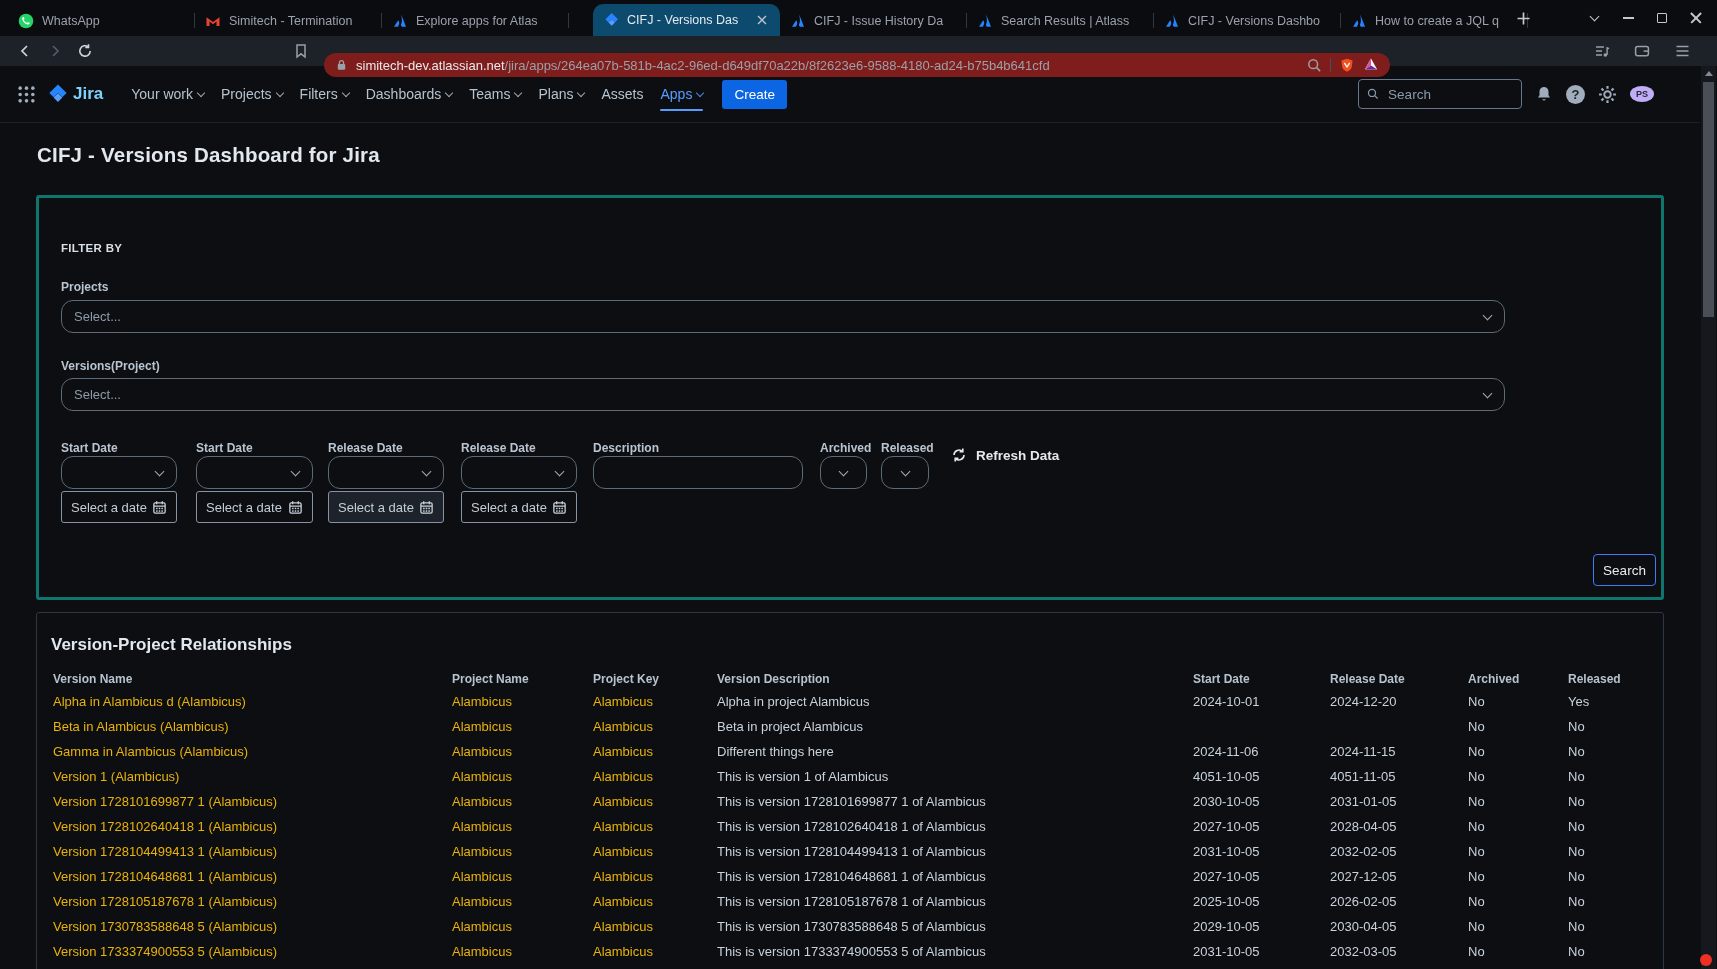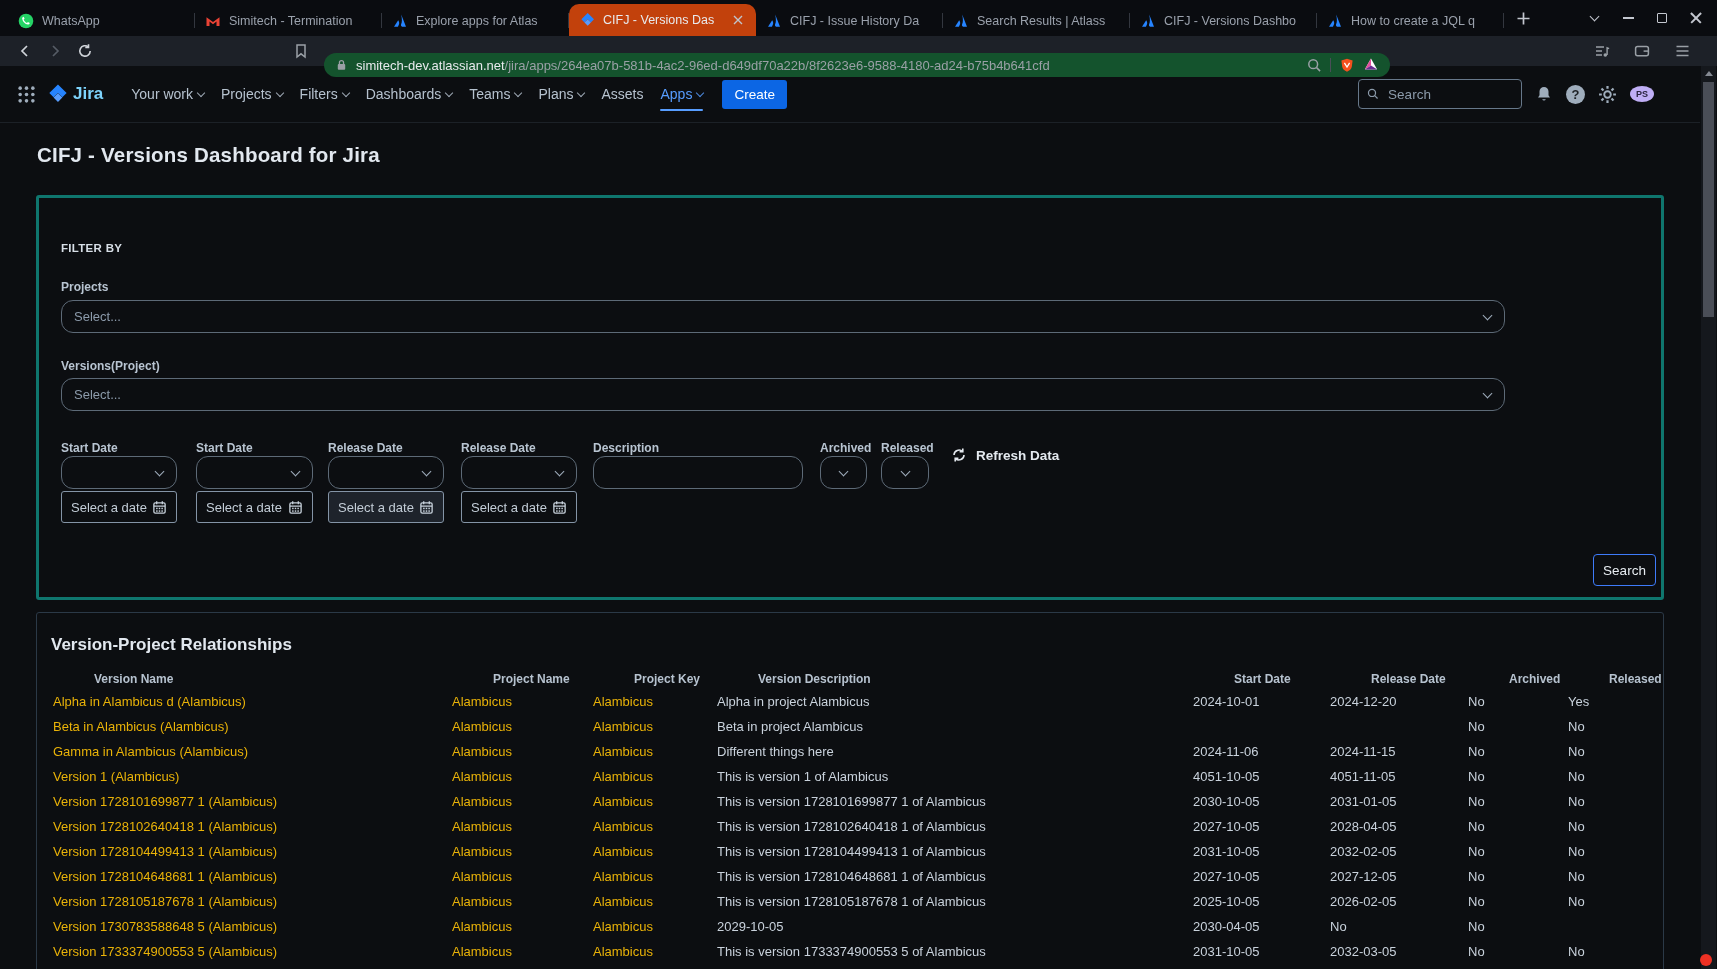--- a/index.html
+++ b/index.html
@@ -8,38 +8,38 @@
   *{box-sizing:border-box;}
 
   
   .tabbar{position:absolute;top:0;left:0;width:100%;height:36px;background:#0a0c10;}
   .tabs{position:absolute;left:8px;bottom:0;display:flex;align-items:flex-end;height:32px;}
   .tab{width:187px;height:31px;display:flex;align-items:center;gap:8px;padding:0 10px;position:relative;}
   .tab:not(.active)::after{content:"";position:absolute;right:0;top:8px;height:15px;width:1px;background:#33373f;}
   .tab .fav{width:16px;height:16px;flex:0 0 16px;}
   .tab .fav svg{width:16px;height:16px;display:block;}
   .tab .title{font-size:12.5px;color:#9aa1ac;white-space:nowrap;overflow:hidden;flex:1;}
-  .tab.active{background:#c2410c;border-radius:10px 10px 0 0;height:32px;}
+  .tab.active{background:#0c4a6e;border-radius:10px 10px 0 0;height:32px;margin-left:24px;}
   .tab.active .title{color:#e8eaed;}
   .tab .close{width:16px;height:16px;flex:0 0 16px;display:flex;align-items:center;justify-content:center;border-radius:50%;}
   .newtab{position:absolute;left:1506px;top:4px;width:34px;height:28px;display:flex;align-items:center;justify-content:center;}
   .win-ctrls{position:absolute;right:4px;top:0;height:36px;display:flex;align-items:center;}
   .win-ctrls .wbtn{width:34px;height:36px;display:flex;align-items:center;justify-content:center;}
   .chev{width:7px;height:7px;border-right:1.6px solid #c3c7cf;border-bottom:1.6px solid #c3c7cf;transform:rotate(45deg);margin-top:-4px;}
   .bar-min{width:11px;height:1.6px;background:#c3c7cf;}
   .box-max{width:10px;height:10px;border:1.6px solid #c3c7cf;border-radius:1px;}
   .x-close{position:relative;width:12px;height:12px;}
   .x-close::before,.x-close::after{content:"";position:absolute;left:-1px;top:5px;width:14px;height:1.6px;background:#c3c7cf;}
   .x-close::before{transform:rotate(45deg);} .x-close::after{transform:rotate(-45deg);}
 
   
   .toolbar{position:absolute;top:36px;left:0;width:100%;height:30px;background:#1d2128;display:flex;align-items:center;padding:0 12px;}
   .tb-btn{width:26px;height:26px;display:flex;align-items:center;justify-content:center;margin-right:4px;flex:0 0 26px;}
   .sp1{width:186px;flex:0 0 186px;}
-  .url-pill{height:24px;flex:0 0 1066px;background:#14532d;border-radius:12px;display:flex;align-items:center;padding:0 11px;margin-left:6px;overflow:hidden;margin-top:28px;}
+  .url-pill{height:24px;flex:0 0 1066px;background:#7f1d1d;border-radius:12px;display:flex;align-items:center;padding:0 11px;margin-left:6px;overflow:hidden;margin-top:28px;}
   .url-domain{font-size:13px;color:#e8eaed;white-space:nowrap;}
   .url-path{font-size:13px;color:#9aa0a6;white-space:nowrap;overflow:hidden;flex:1;}
   .pill-right{margin-left:auto;display:flex;align-items:center;gap:8px;}
   .pill-div{width:1px;height:14px;background:#4a4e58;}
   .right-icons{margin-left:auto;display:flex;align-items:center;gap:10px;padding-right:6px;}
 
   
   .jira-nav{position:absolute;top:66px;left:0;width:1700px;height:57px;display:flex;align-items:center;padding-left:14px;border-bottom:1px solid #1c2127;}
   .grid-btn{width:24px;height:24px;display:flex;align-items:center;justify-content:center;margin-right:8px;}
   .jira-logo{display:flex;align-items:center;gap:5px;margin-right:28px;}
@@ -69,21 +69,21 @@
   .datebox{position:absolute;top:293px;height:32px;border:1px solid #8494A6;border-radius:3px;display:flex;align-items:center;justify-content:space-between;padding:0 9px;color:#C3CDD7;font-size:13px;}
   .datebox.hl{background:#1e232b;}
   .refresh{position:absolute;left:912px;top:244px;height:26px;display:flex;align-items:center;gap:9px;color:#E4E9EF;font-size:13.5px;font-weight:600;}
   .search-btn{position:absolute;left:1554px;top:356px;width:63px;height:32px;border:1px solid #3E7BFA;border-radius:4px;background:transparent;color:#E8EDF2;font-size:13.5px;display:flex;align-items:center;justify-content:center;font-family:inherit;}
 
   .table-card{position:absolute;left:36px;top:612px;width:1628px;height:400px;border:1px solid #2b3947;border-radius:3px;}
   .tbl-heading{position:absolute;left:14px;top:22px;font-size:17px;font-weight:700;color:#E2E8EF;}
   .tbl{position:absolute;left:0;top:56px;width:100%;}
   .trow{display:grid;grid-template-columns:399px 141px 124px 476px 137px 138px 100px 97px;padding-left:16px;height:25px;align-items:center;font-size:13px;}
   .trow.thead{height:20px;}
-  .thead .cell{font-size:12px;font-weight:700;color:#B6C2CF;margin-left:41px;}
+  .thead .cell{font-size:12px;font-weight:700;color:#B6C2CF;}
   .cell{white-space:nowrap;overflow:hidden;}
   .c-link{color:#eab308;}
   .c-text{color:#C9D2DC;}
 
   
   .scrollbar{position:absolute;left:1701px;top:66px;width:15px;height:903px;background:#15181d;}
   .sb-arrow{margin:5px auto 0;width:0;height:0;border-left:4px solid transparent;border-right:4px solid transparent;border-bottom:5px solid #858a93;}
   .sb-thumb{position:absolute;left:2px;top:16px;width:11px;height:235px;background:#4a4e57;}
   .red-dot{position:absolute;left:1700px;top:954px;width:12px;height:12px;border-radius:50%;background:#ee3124;}
 </style>
@@ -569,20 +569,21 @@
             <div class="cell c-text">This is version 1728105187678 1 of Alambicus</div>
             <div class="cell c-text">2025-10-05</div>
             <div class="cell c-text">2026-02-05</div>
             <div class="cell c-text">No</div>
             <div class="cell c-text">No</div>
           </div>
           <div class="trow">
             <div class="cell c-link">Version 1730783588648 5 (Alambicus)</div>
             <div class="cell c-link">Alambicus</div>
             <div class="cell c-link">Alambicus</div>
+            <div class="cell c-text">This is version 1730783588648 5 of Alambicus</div>
             <div class="cell c-text">2029-10-05</div>
             <div class="cell c-text">2030-04-05</div>
             <div class="cell c-text">No</div>
             <div class="cell c-text">No</div>
           </div>
           <div class="trow">
             <div class="cell c-link">Version 1733374900553 5 (Alambicus)</div>
             <div class="cell c-link">Alambicus</div>
             <div class="cell c-link">Alambicus</div>
             <div class="cell c-text">This is version 1733374900553 5 of Alambicus</div>

